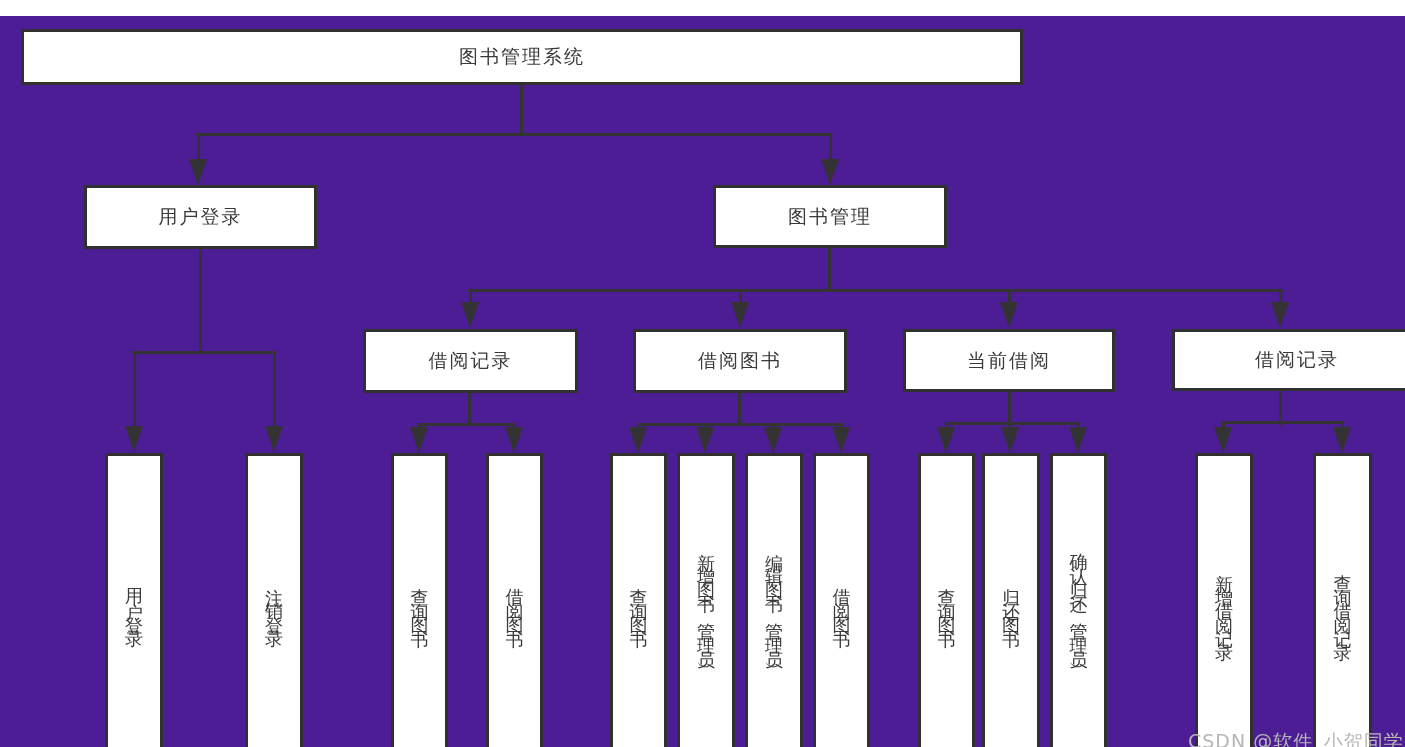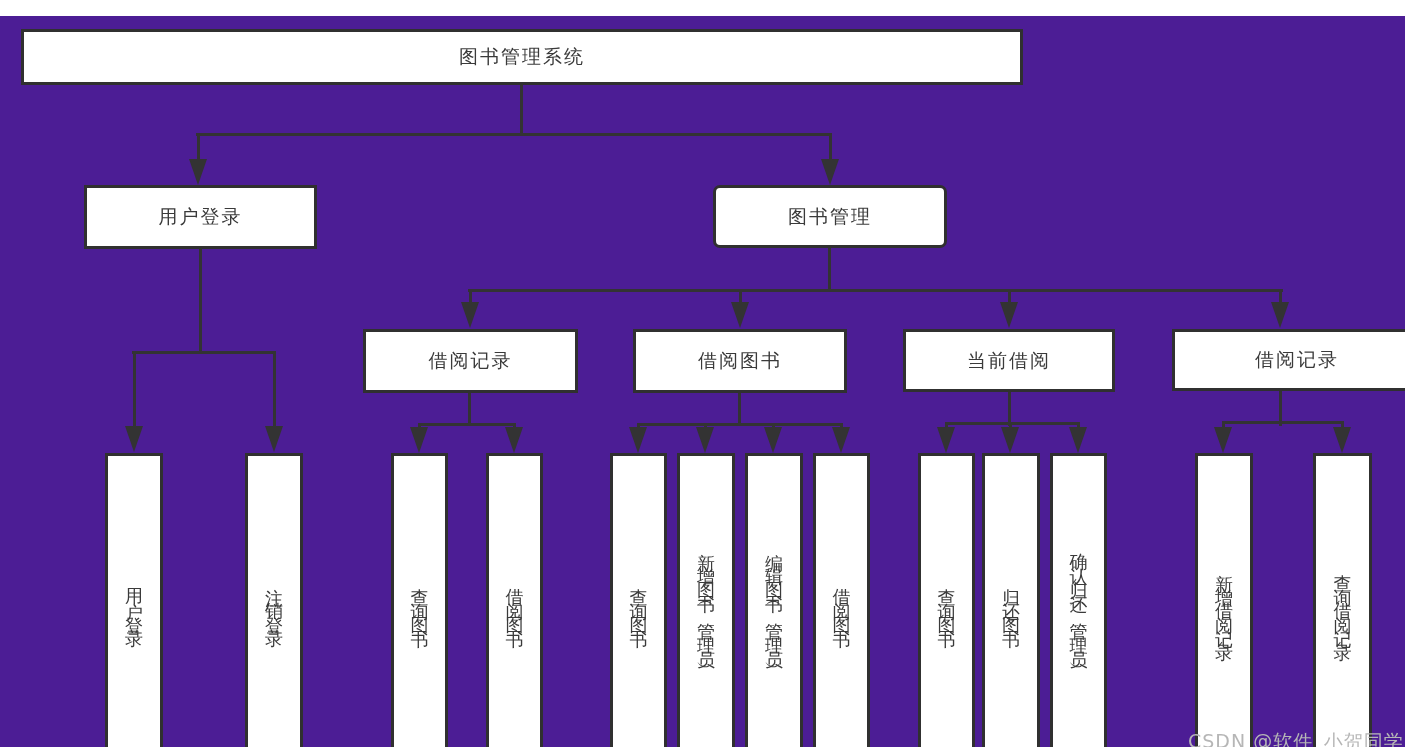--- a/index.html
+++ b/index.html
@@ -96,21 +96,21 @@
   <div class="vline" style="left:520px; top:69px; height:51px;"></div>
   <div class="hline" style="left:196px; top:117px; width:636px;"></div>
   <div class="vline" style="left:197px; top:117px; height:29px;"></div>
   <div class="ahead" style="left:189px; top:143px;"></div>
   <div class="vline" style="left:829px; top:117px; height:29px;"></div>
   <div class="ahead" style="left:821px; top:143px;"></div>
 
   <div class="hbox" style="left:84px; top:169px; width:233px; height:64px;">
     <span>用户登录</span>
   </div>
-  <div class="hbox" style="left:713px; top:169px; width:234px; height:63px;border-radius:7px;">
+  <div class="hbox" style="left:713px; top:169px; width:234px; height:63px;">
     <span>图书管理</span>
   </div>
 
   <div class="vline" style="left:199px; top:233px; height:105px;"></div>
   <div class="hline" style="left:132px; top:335px; width:144px;"></div>
   <div class="vline" style="left:133px; top:335px; height:77px;"></div>
   <div class="ahead" style="left:125px; top:410px;"></div>
   <div class="vline" style="left:273px; top:335px; height:77px;"></div>
   <div class="ahead" style="left:265px; top:410px;"></div>
 

